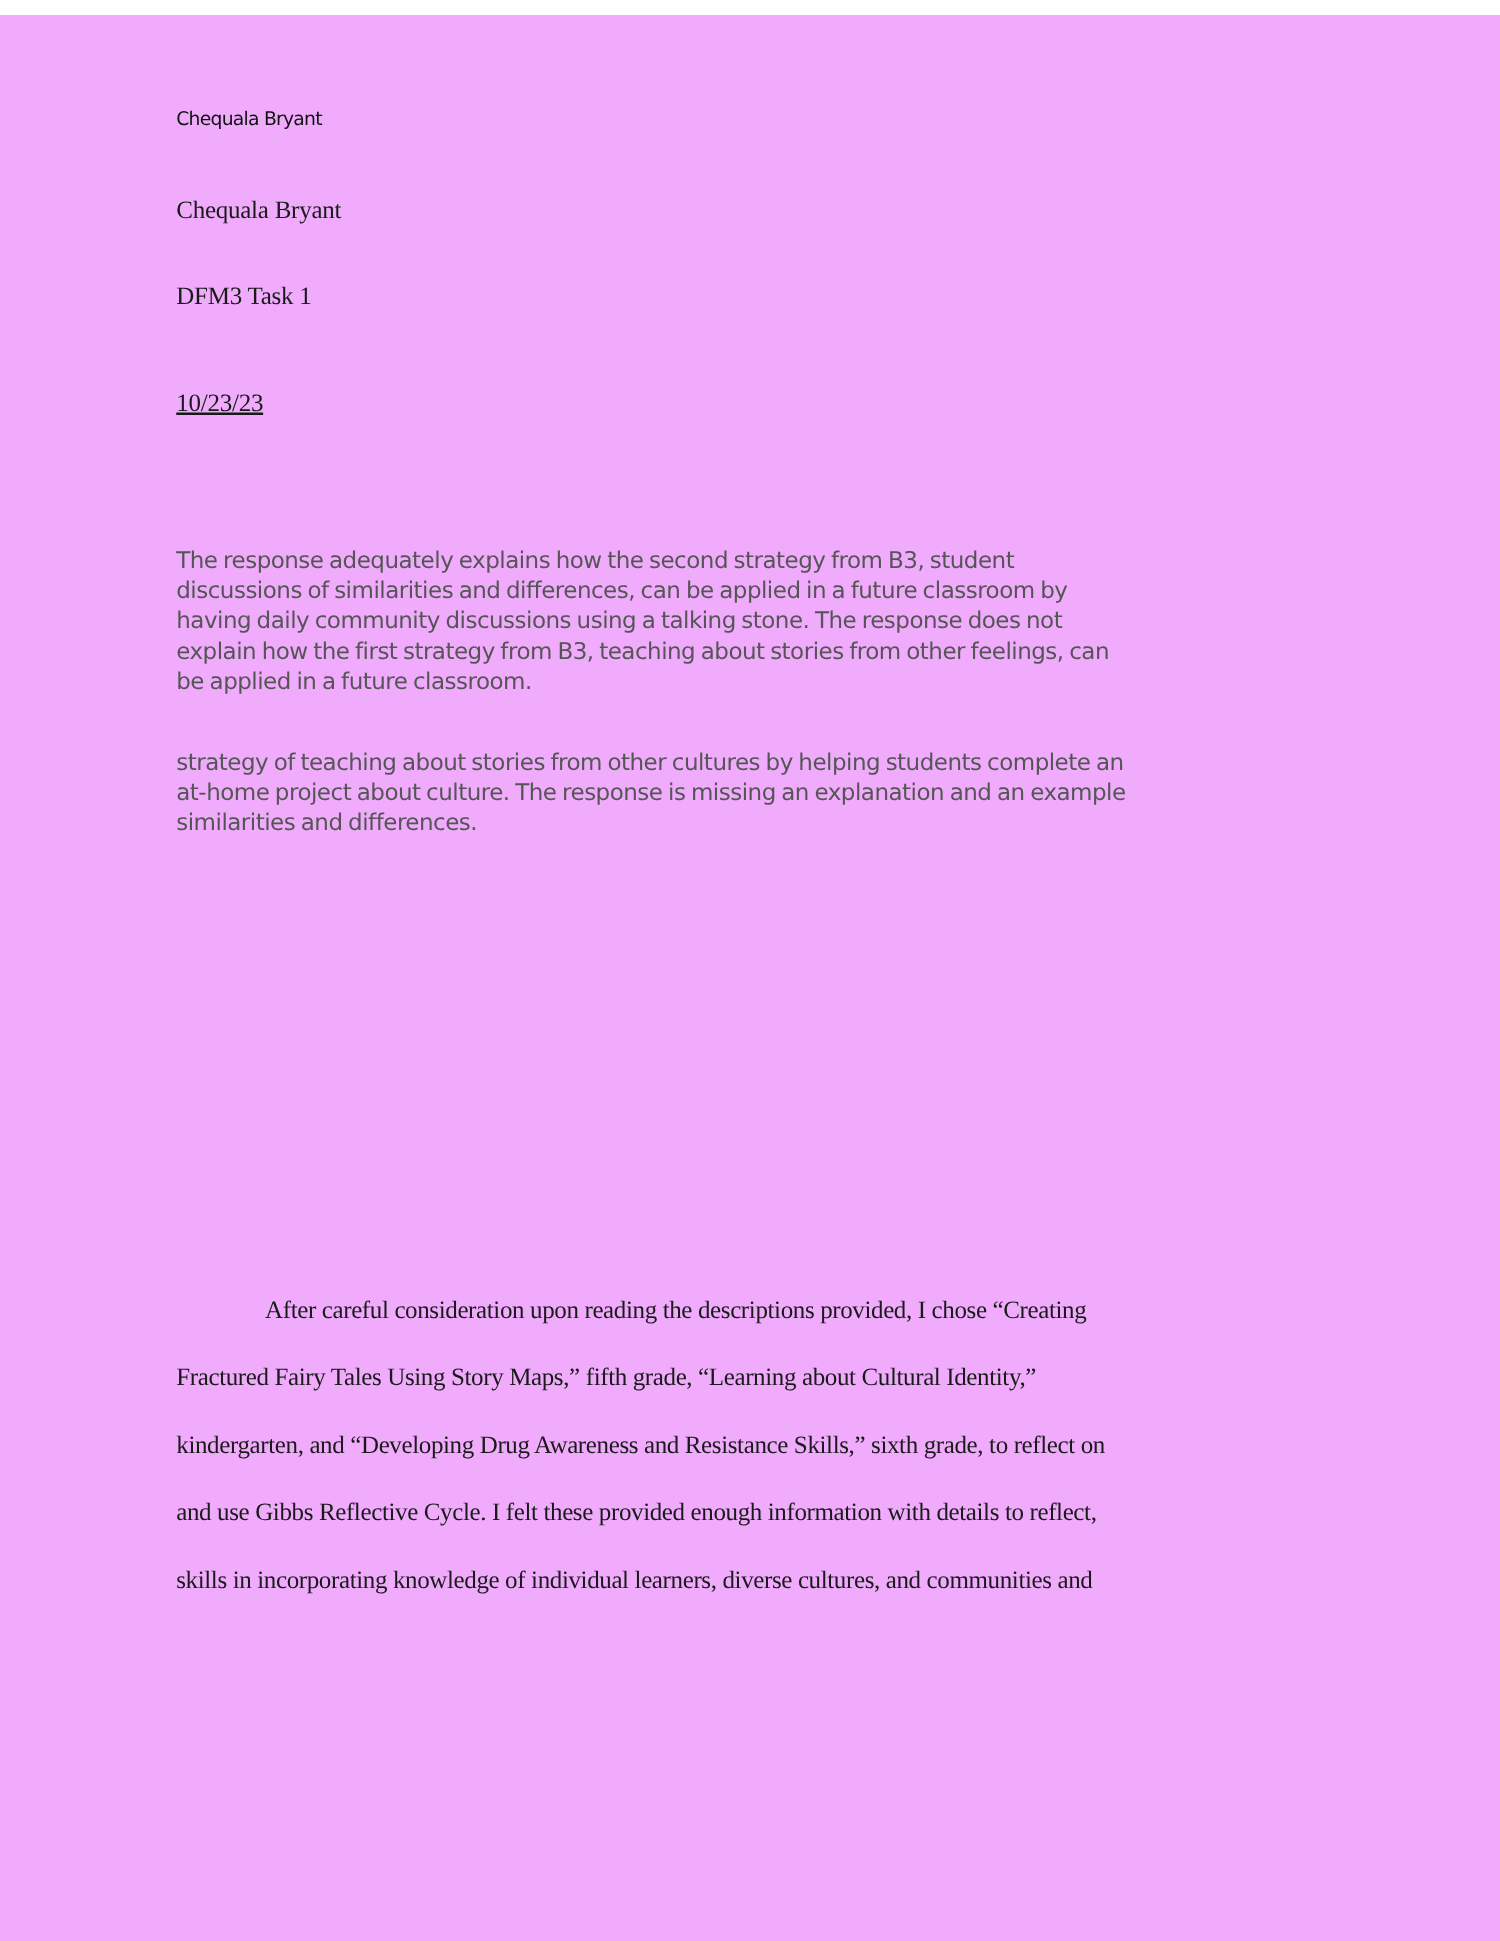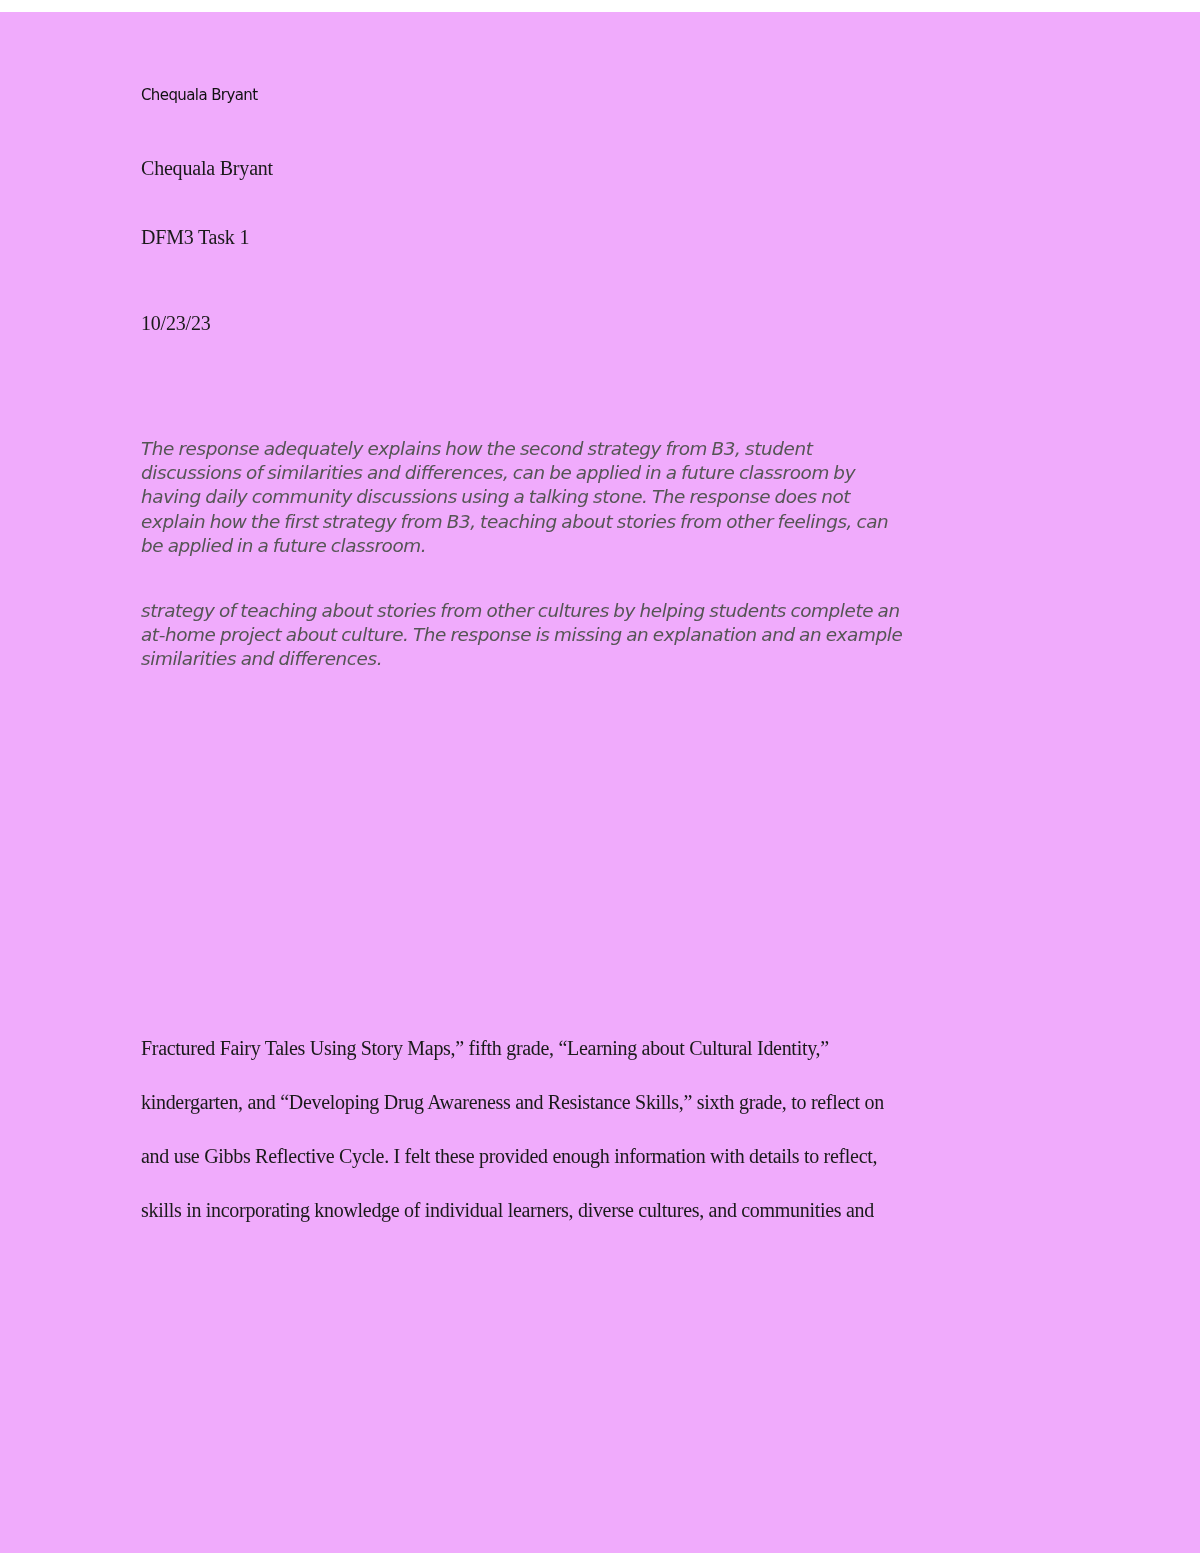--- a/index.html
+++ b/index.html
@@ -43,21 +43,21 @@
       position: absolute;
       left: 141px;
       width: 920px;
       font-family: "DejaVu Sans", sans-serif;
       font-size: 18.4px;
       line-height: 24.2px;
       color: #555;
       letter-spacing: -0.4px;
       word-spacing: -1px;
     }
-    .feedback .ln { display: block; white-space: nowrap; font-style: italic; }
+    .feedback .ln { display: block; white-space: nowrap; }
     .body-para {
       position: absolute;
       left: 141px;
       top: 1020px;
       width: 930px;
       font-family: "Liberation Serif", serif;
       font-size: 20px;
       color: #1a1a1a;
       letter-spacing: -0.3px;
     }
@@ -71,36 +71,37 @@
   </style>
 </head>
 <body>
 
 <div class="page">
 
   <div class="header-name">Chequala Bryant</div>
 
   <div class="serif-line" style="top:145px;">Chequala Bryant</div>
   <div class="serif-line" style="top:214px;">DFM3 Task 1</div>
-  <div class="serif-line" style="top:300px;">10/23/23</div>
+  <div class="serif-line" style="top:300px;text-decoration:underline;">10/23/23</div>
 
   <div class="feedback" style="top:425px;">
     <span class="ln">The response adequately explains how the second strategy from B3, student</span>
     <span class="ln">discussions of similarities and differences, can be applied in a future classroom by</span>
     <span class="ln">having daily community discussions using a talking stone. The response does not</span>
     <span class="ln">explain how the first strategy from B3, teaching about stories from other feelings, can</span>
     <span class="ln">be applied in a future classroom.</span>
   </div>
 
   <div class="feedback" style="top:587px;">
     <span class="ln">strategy of teaching about stories from other cultures by helping students complete an</span>
     <span class="ln">at-home project about culture. The response is missing an explanation and an example</span>
     <span class="ln">similarities and differences.</span>
   </div>
 
   <div class="body-para">
+    <span class="ln indent">After careful consideration upon reading the descriptions provided, I chose “Creating</span>
     <span class="ln">Fractured Fairy Tales Using Story Maps,” fifth grade, “Learning about Cultural Identity,”</span>
     <span class="ln">kindergarten, and “Developing Drug Awareness and Resistance Skills,” sixth grade, to reflect on</span>
     <span class="ln">and use Gibbs Reflective Cycle. I felt these provided enough information with details to reflect,</span>
     <span class="ln">skills in incorporating knowledge of individual learners, diverse cultures, and communities and</span>
   </div>
 
 </div>
 
 </body></html>

